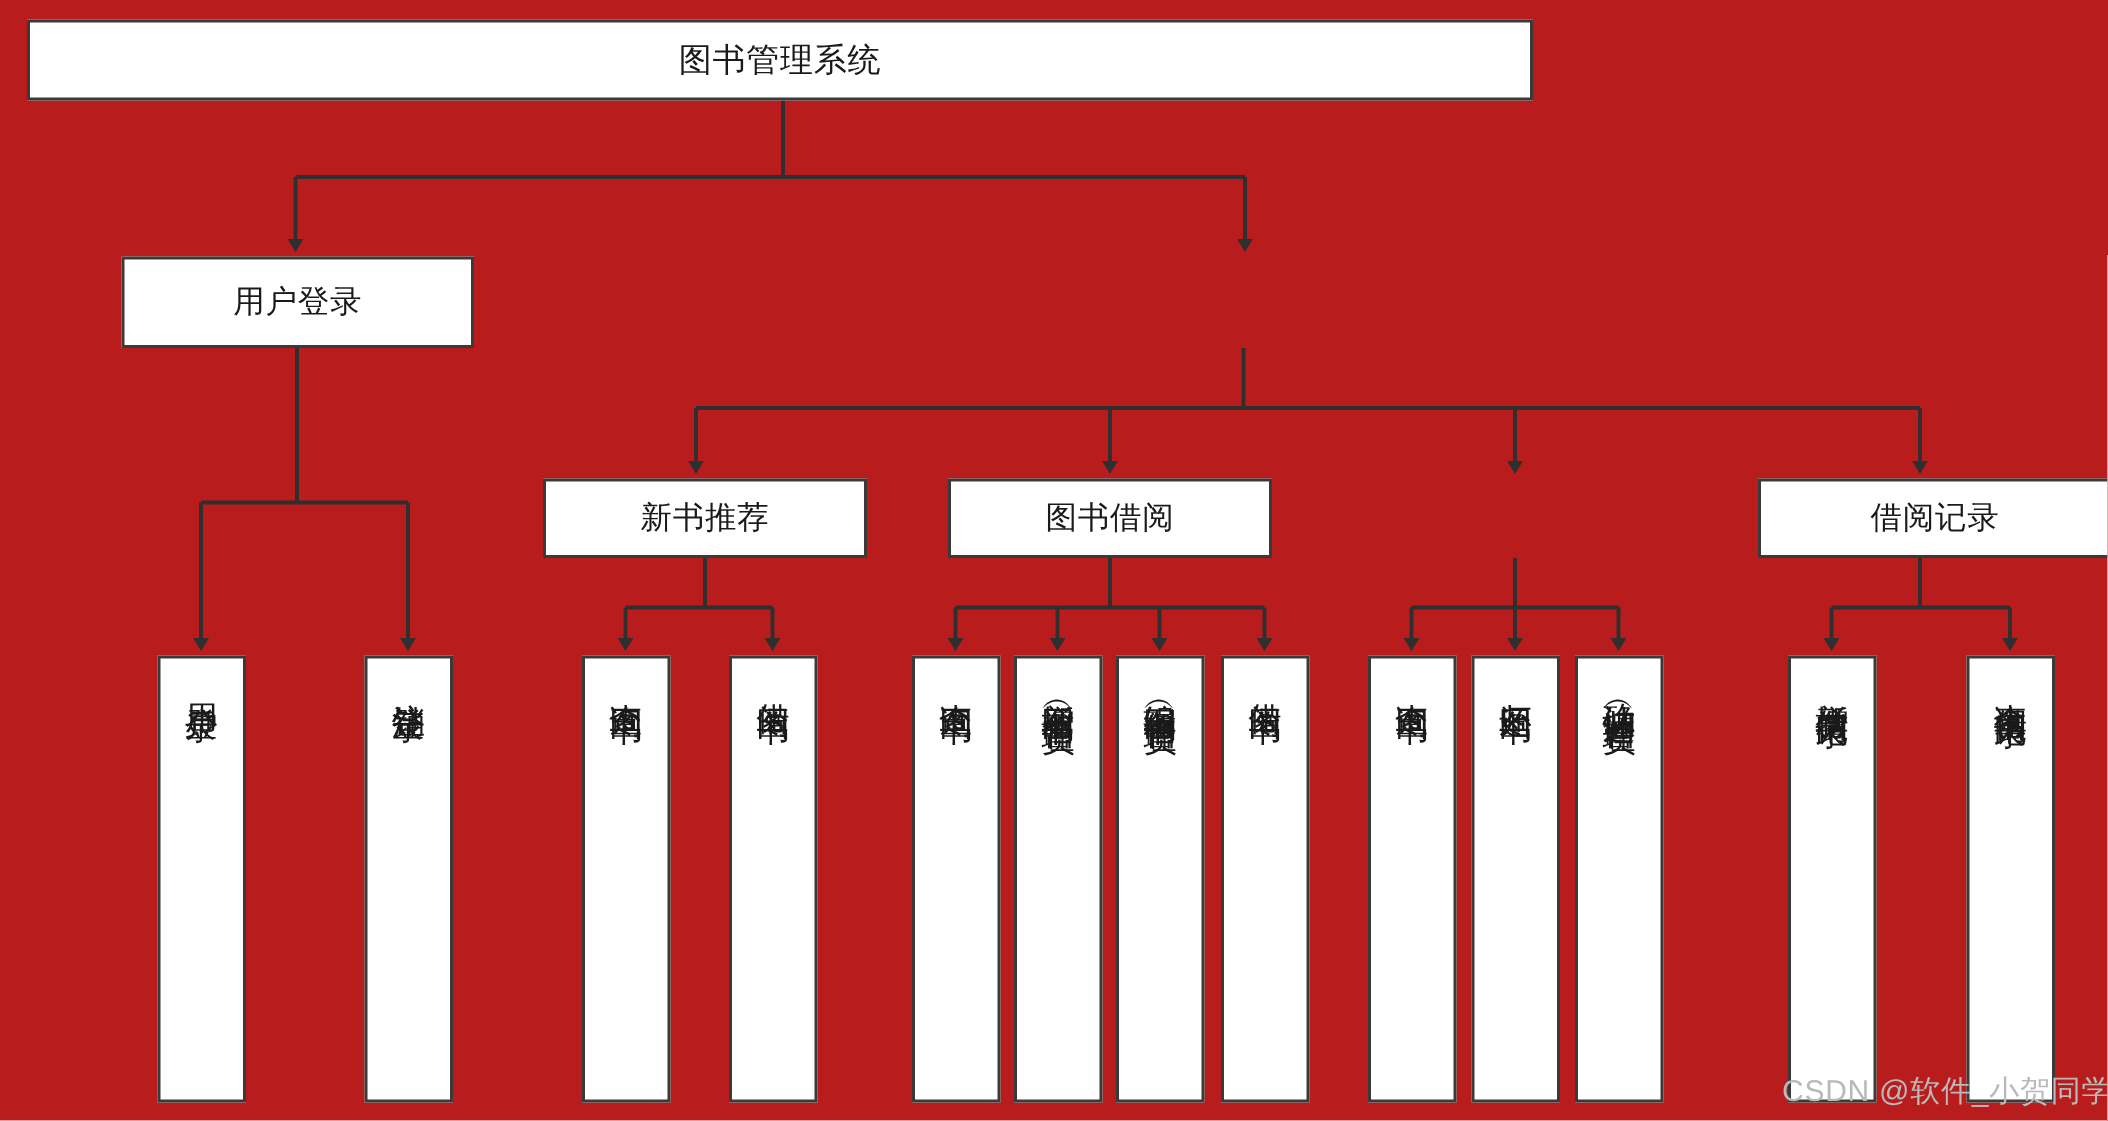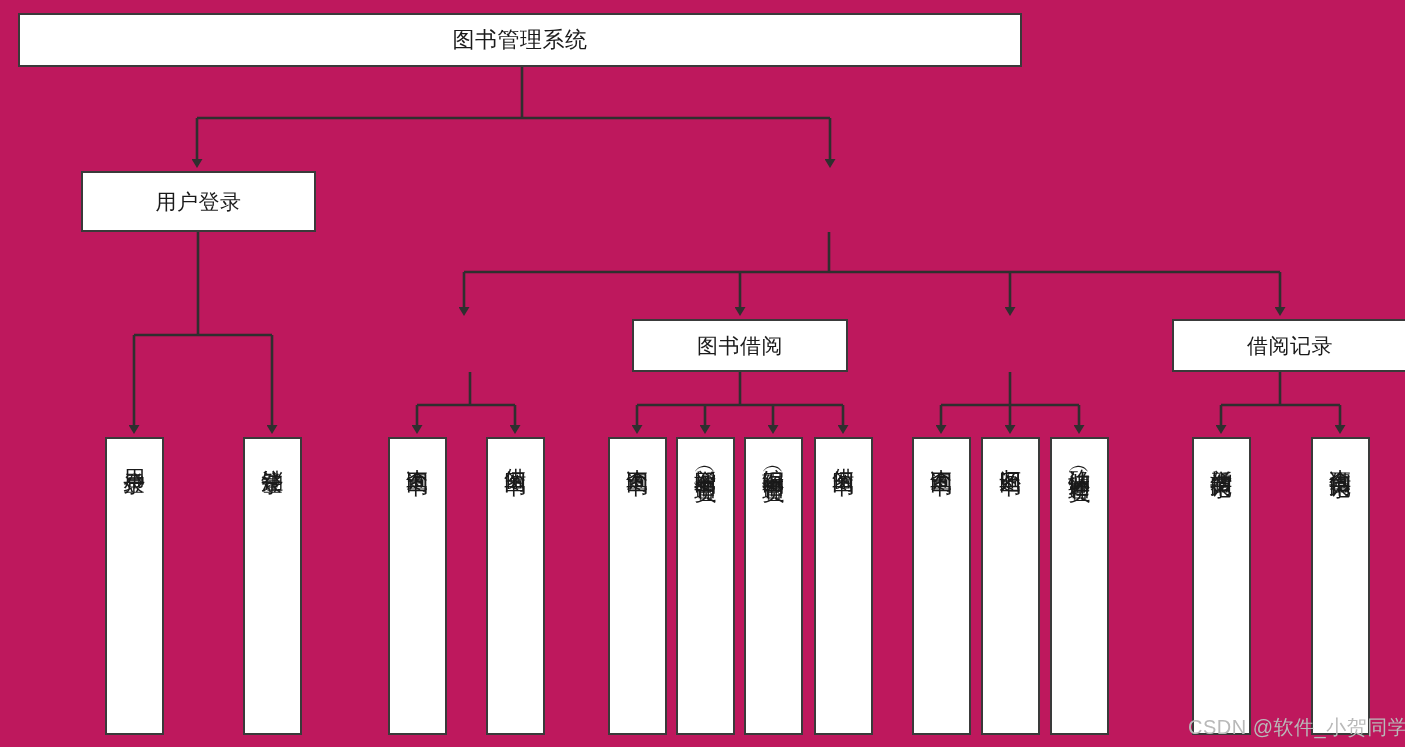--- a/index.html
+++ b/index.html
@@ -8,21 +8,21 @@
     padding: 0;
     background: #ffffff;
   }
   body {
     font-family: "Liberation Sans", "DejaVu Sans", sans-serif;
   }
   #canvas {
     position: relative;
     width: 1405px;
     height: 747px;
-    background: #be185d;
+    background: #b91c1c;
     overflow: hidden;
   }
   svg.wires {
     position: absolute;
     left: 0;
     top: 0;
     width: 1405px;
     height: 747px;
     pointer-events: none;
   }
@@ -125,21 +125,24 @@
   </svg>
 
   <div class="node horiz root" style="left:18px; top:13px; width:1004px; height:54px;">
     <span class="label">图书管理系统</span>
   </div>
 
   <div class="node horiz" style="left:81px; top:171px; width:235px; height:61px;">
     <span class="label">用户登录</span>
   </div>
 
-  <div class="node horiz" style="left:632px; top:319px; width:216px; height:53px;">
+  <div class="node horiz" style="left:362px; top:319px; width:216px; height:53px;">
+    <span class="label">新书推荐</span>
+  </div>
+  <div class="node horiz" style="left:632px; top:319px; width:216px; height:53px;font-family:Liberation Serif, serif;">
     <span class="label">图书借阅</span>
   </div>
   <div class="node horiz" style="left:1172px; top:319px; width:236px; height:53px;">
     <span class="label">借阅记录</span>
   </div>
 
   <div class="node vert" style="left:105px; top:437px; width:59px; height:298px;">
     <span class="label">用户登录</span>
   </div>
   <div class="node vert" style="left:243px; top:437px; width:59px; height:298px;">

